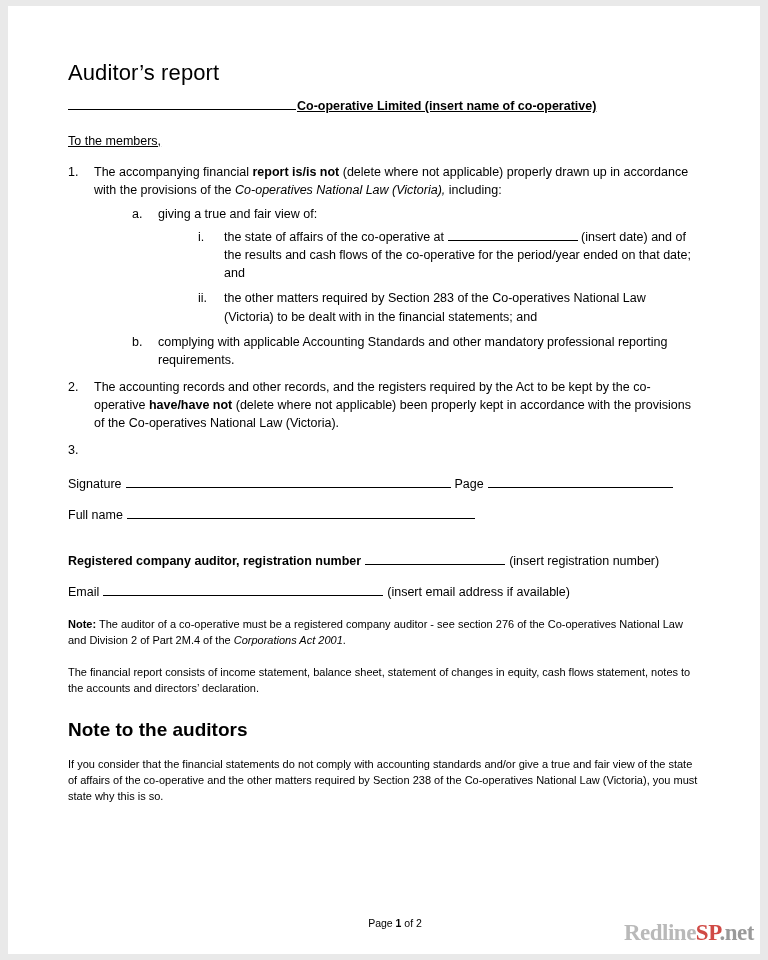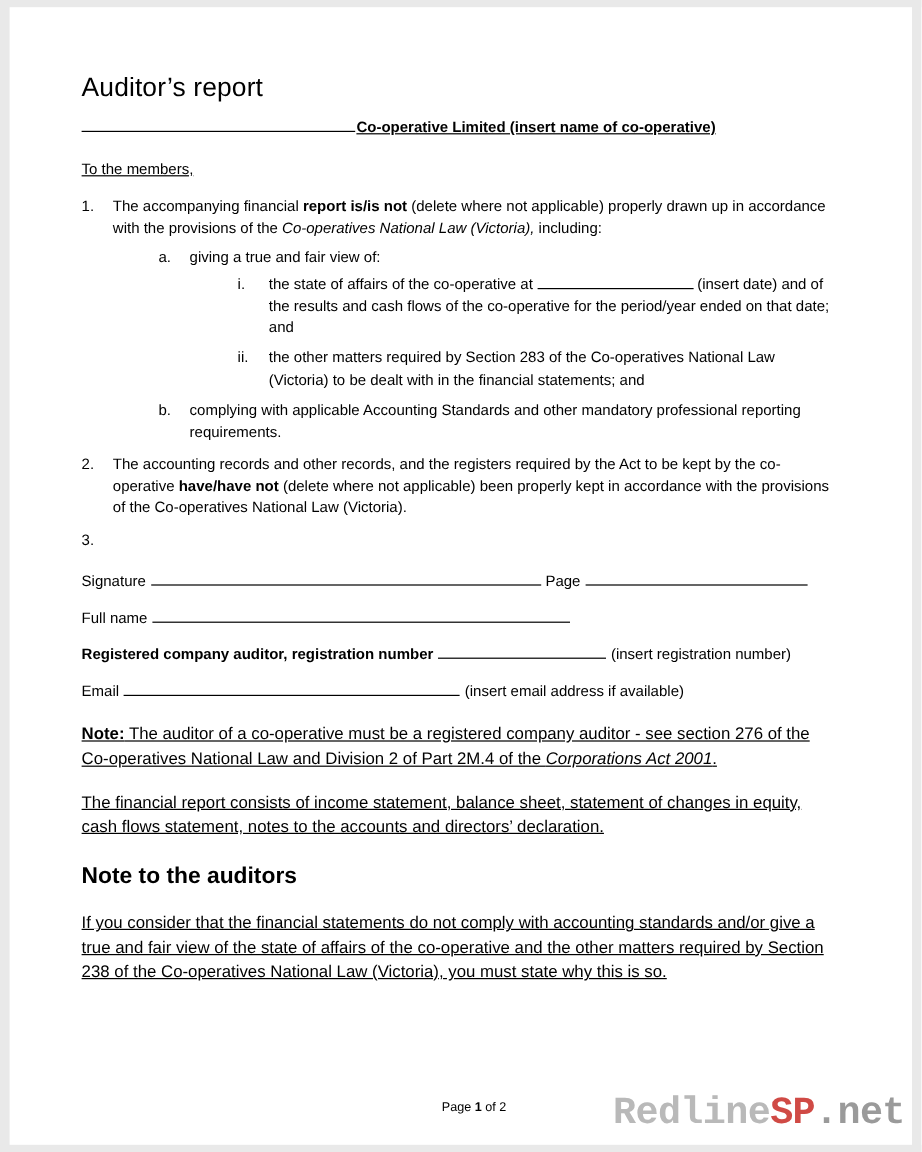--- a/index.html
+++ b/index.html
@@ -156,40 +156,39 @@
   .sig-block {
     margin-top: 44px;
   }
   .field-row {
     font-size: 12.5px;
     margin-bottom: 13px;
     line-height: 1.4;
     white-space: nowrap;
   }
   .field-label { display: inline-block; }
-  .field-label.bold { font-weight: bold; }
+  .field-label.bold { font-weight: bold; margin-top: 16px; }
   .fill {
     display: inline-block;
     border-bottom: 1px solid #000;
     height: 11px;
     vertical-align: baseline;
     margin: 0 4px;
   }
   .fill.sig { width: 325px; }
   .fill.date { width: 185px; }
   .fill.fullname { width: 348px; }
   .fill.reg { width: 140px; }
   .fill.tel { width: 248px; }
   .fill.email { width: 280px; }
 
   .note-para {
-    font-size: 14px;
+    font-size: 11px;
     line-height: 1.45;
     margin: 16px 0 12px 0;
-    text-decoration: underline;
   }
   .note-para b { font-weight: bold; }
   .note-para i { font-style: italic; }
 
   h3.section-title {
     font-size: 19px;
     font-weight: bold;
     margin: 22px 0 12px 0;
   }
 
@@ -201,23 +200,23 @@
     text-align: center;
     font-size: 10.5px;
     margin-left: 16px;
   }
   .page-number b { font-weight: bold; }
 
   .watermark {
     position: absolute;
     right: 14px;
     bottom: 14px;
-    font-size: 32px;
+    font-size: 23px;
     font-weight: bold;
-    font-family: Liberation Mono, monospace;
+    font-family: Liberation Serif, serif;
     color: #b9b9b9;
     letter-spacing: -0.5px;
     text-shadow: 1px 1px 0 #ffffff;
   }
   .watermark .accent { color: #d04a45; }
   .watermark .net { color: #9a9a9a; font-weight: bold; }
 
   em.it { font-style: italic; }
   strong.bd { font-weight: bold; }
 </style>

